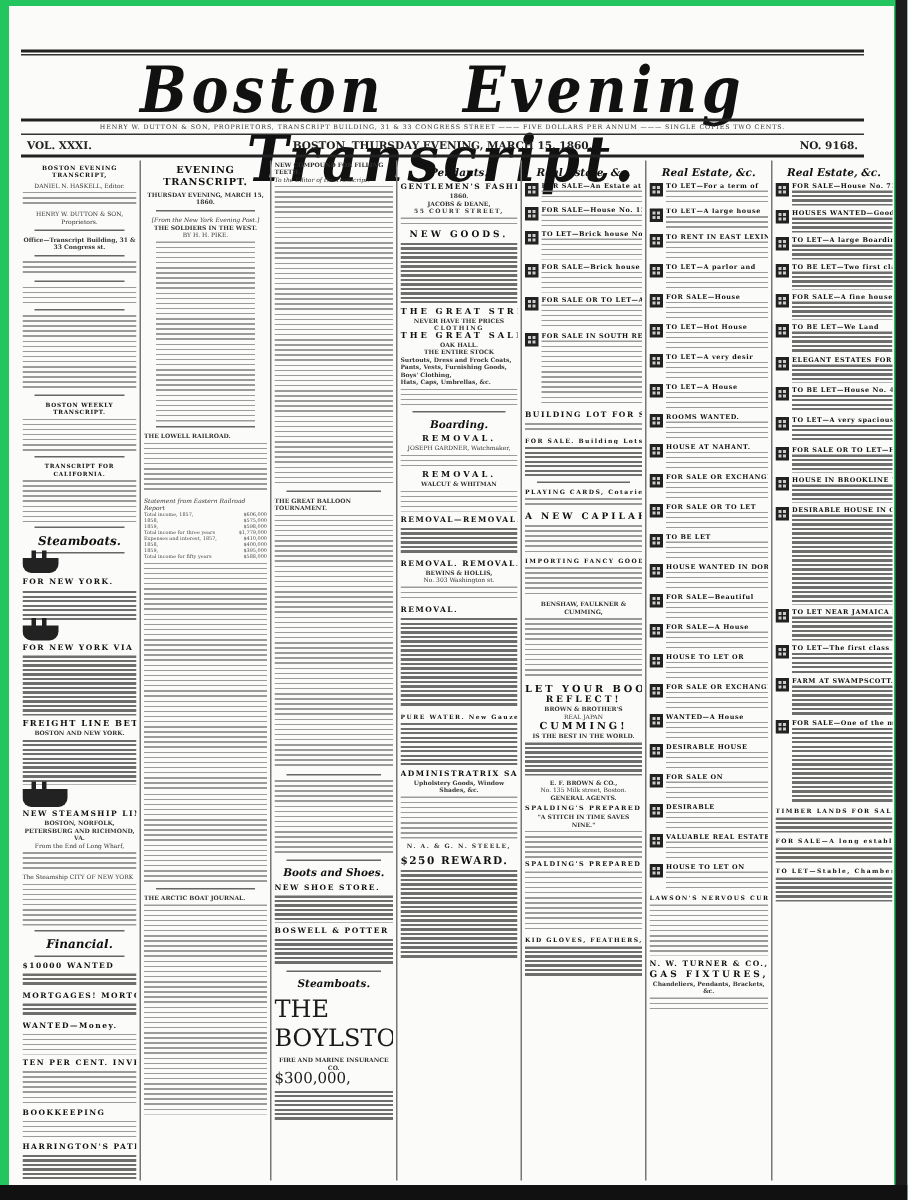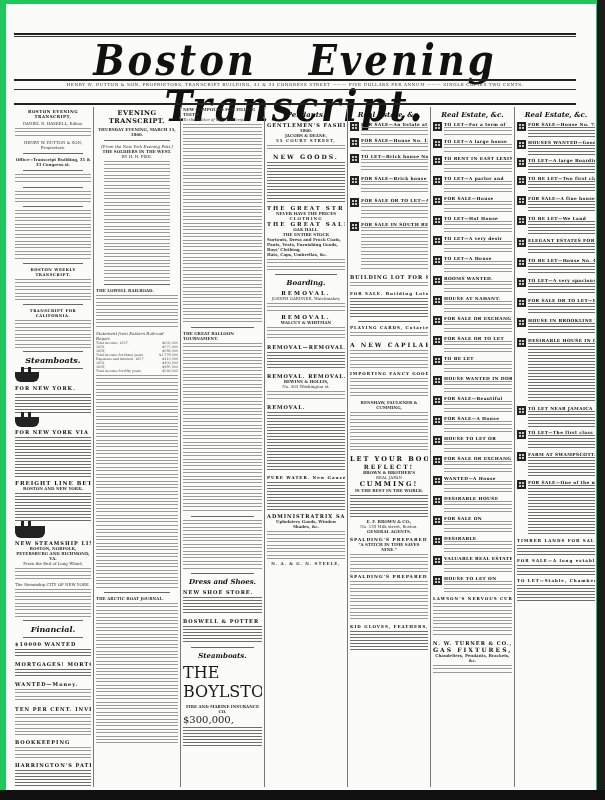--- a/index.html
+++ b/index.html
@@ -57,20 +57,25 @@
   <div class="masthead">
     <span>Boston</span>
     <span>Evening</span>
     <span>Transcript.</span>
   </div>
 
   <div class="rule-thick" style="top:79px"></div>
   <div class="subline">HENRY W. DUTTON &amp; SON, PROPRIETORS, TRANSCRIPT BUILDING, 31 &amp; 33 CONGRESS STREET ——— FIVE DOLLARS PER ANNUM ——— SINGLE COPIES TWO CENTS.</div>
   <div class="rule-thin" style="top:89px"></div>
 
+  <div class="dateline">
+    <span class="vol">VOL. XXXI.</span>
+    <span class="date">BOSTON, THURSDAY EVENING, MARCH 15, 1860.</span>
+    <span class="no">NO. 9168.</span>
+  </div>
   <div class="rule-thick" style="top:103px"></div>
 
   <div class="colrule" style="left:93px"></div>
   <div class="colrule" style="left:180px"></div>
   <div class="colrule" style="left:264px"></div>
   <div class="colrule" style="left:347px"></div>
   <div class="colrule" style="left:430px"></div>
   <div class="colrule" style="left:514px"></div>
 
   <div class="col" style="left:96px;width:82px">
@@ -208,21 +213,21 @@
   <div class="col" style="left:183px;width:79px">
     <div class="small bold">NEW COMPOUND FOR FILLING TEETH.</div>
     <div class="small" style="font-style:italic">To the Editor of the Transcript:</div>
     <div class="lines" style="--h:200px"></div>
     <div class="hr"></div>
     <div class="small bold">THE GREAT BALLOON TOURNAMENT.</div>
     <div class="lines" style="--h:170px"></div>
     <div class="hr"></div>
     <div class="lines" style="--h:50px"></div>
     <div class="hr"></div>
-    <div class="blackhead" style="font-size:7px">Dress and Shoes.</div>
+    <div class="blackhead" style="font-size:7px">Boots and Shoes.</div>
     <div class="ad">
         <div class="title">NEW SHOE STORE.</div>
         <div class="lines dense" style="--h:18px"></div>
       </div>
     <div class="ad">
         <div class="title">BOSWELL &amp; POTTER</div>
         <div class="lines dense" style="--h:18px"></div>
       </div>
     <div class="hr"></div>
     <div class="blackhead" style="font-size:7px">Steamboats.</div>
@@ -285,20 +290,24 @@
     <div class="ad">
         <div class="title" style="font-size:4px">PURE WATER. New Gauze Filter.</div>
         <div class="lines dense" style="--h:28px"></div>
       </div>
     <div class="ad">
         <div class="title">ADMINISTRATRIX SALE</div>
         <div class="small center bold">Upholstery Goods, Window Shades, &amp;c.</div>
         <div class="lines" style="--h:28px"></div>
         <div class="small center bold" style="letter-spacing:1px">N. A. &amp; G. N. STEELE,</div>
       </div>
+    <div class="ad">
+        <div class="title" style="font-size:7px">$250 REWARD.</div>
+        <div class="lines dense" style="--h:60px"></div>
+      </div>
   </div>
 
   <div class="col" style="left:350px;width:78px">
     <div class="blackhead" style="font-size:7px">Real Estate, &amp;c.</div>
     <div class="hs">
         <div class="house"></div>
         <div class="body">
           <div class="t">FOR SALE—An Estate at West</div>
           <div class="lines" style="--h:8px;margin:0"></div>
         </div>

